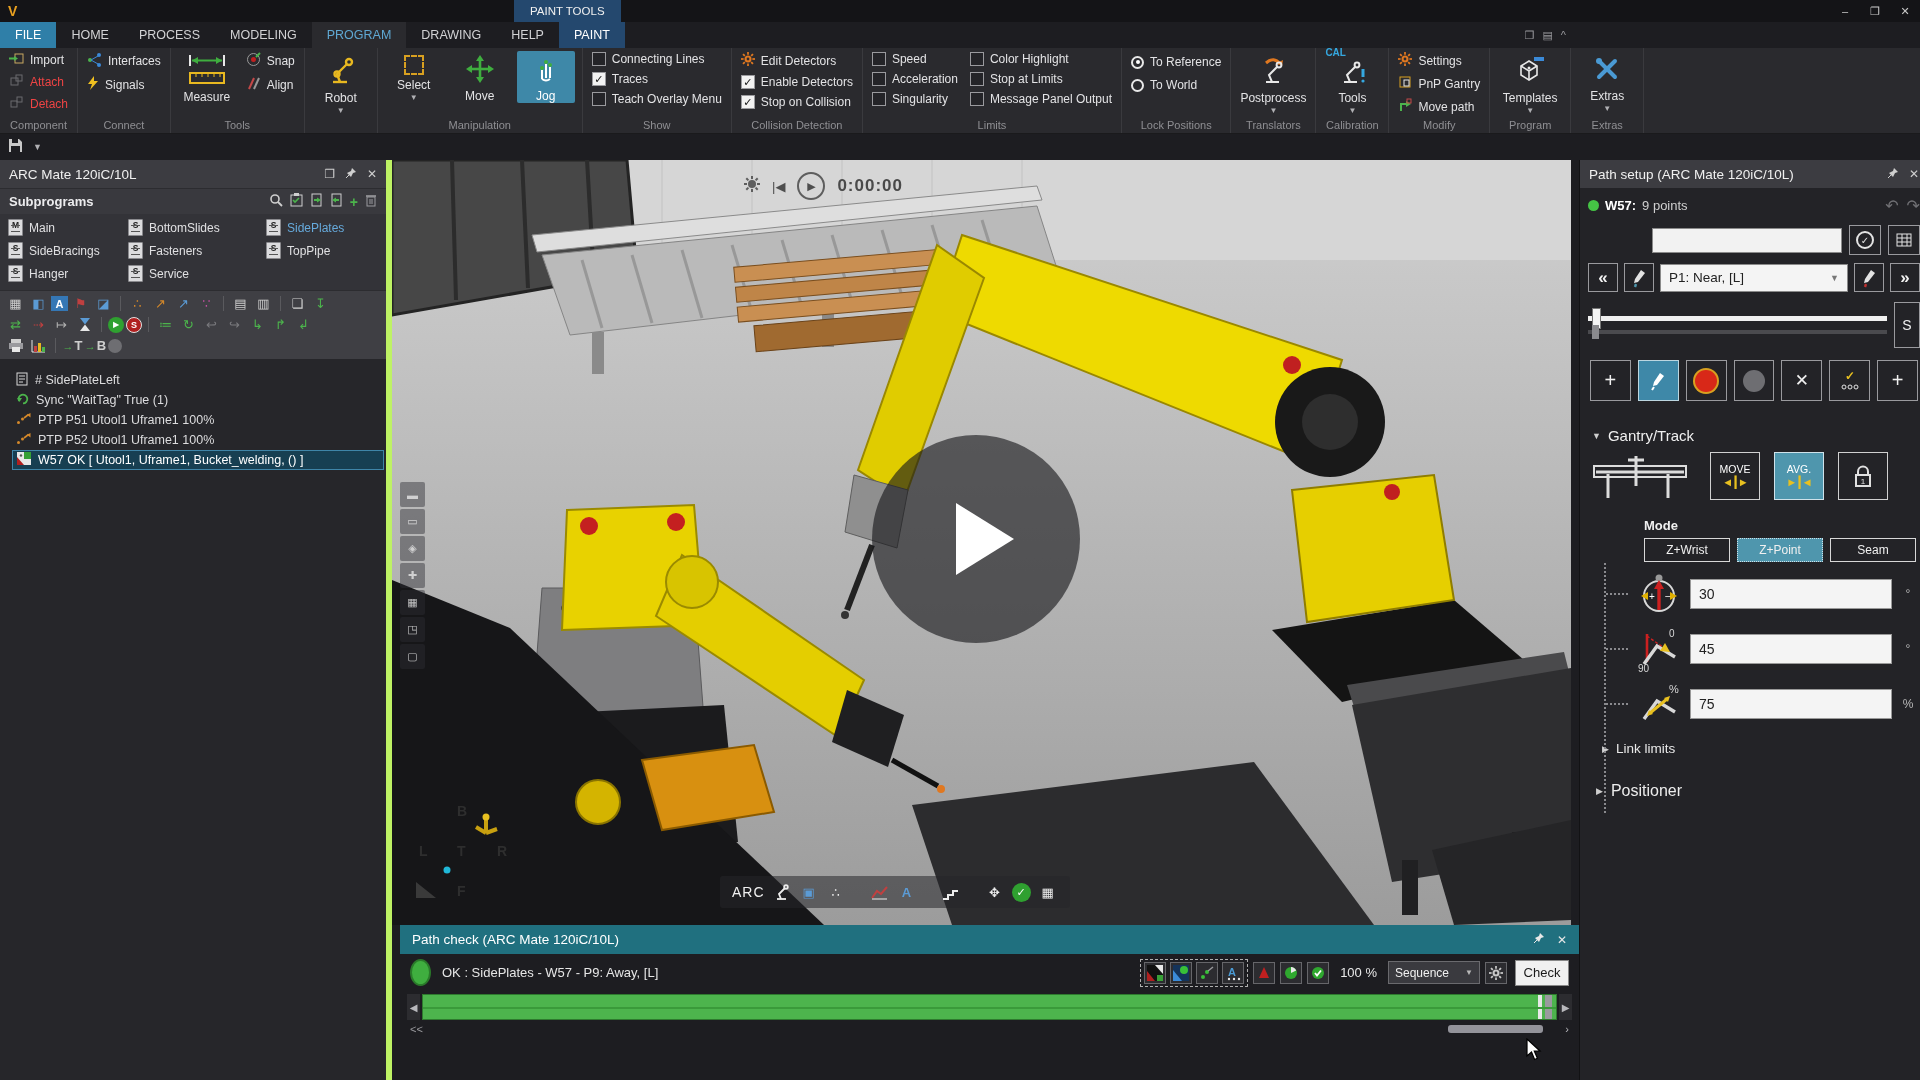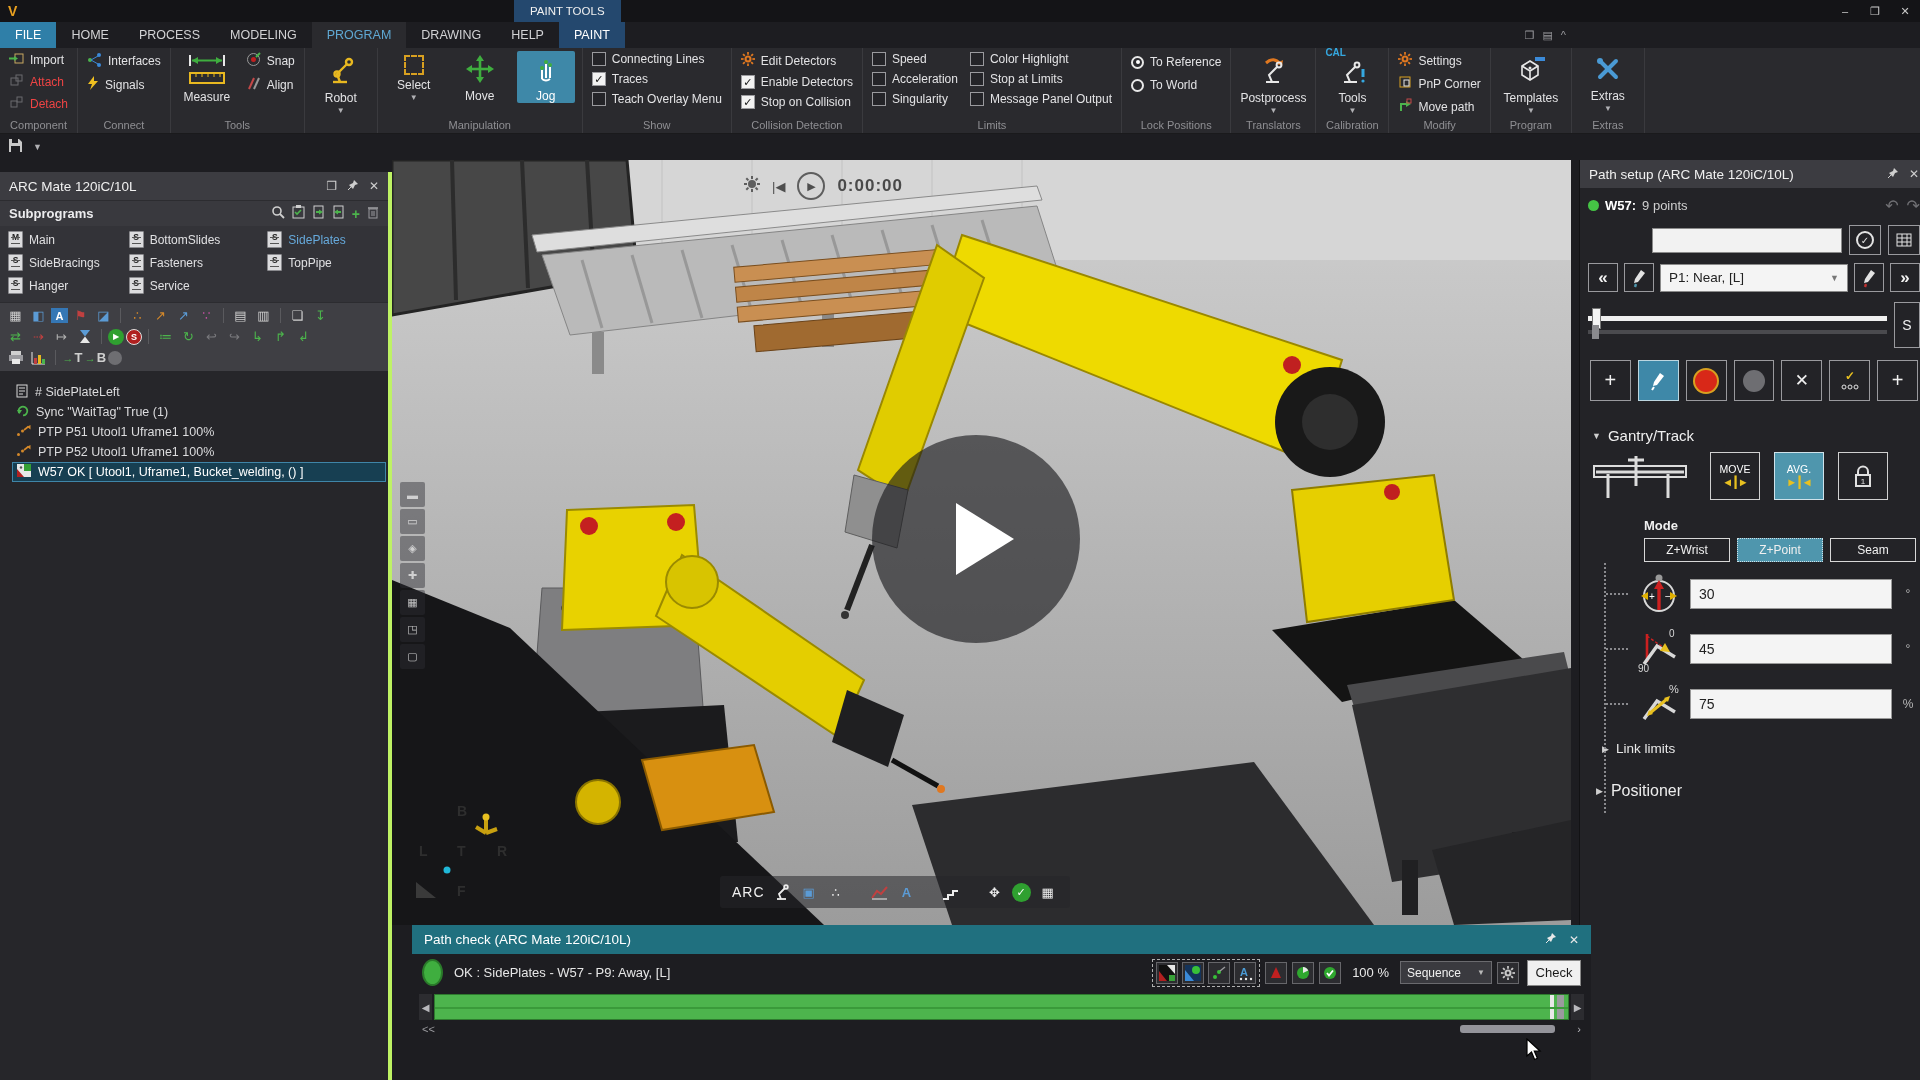--- a/index.html
+++ b/index.html
@@ -46,22 +46,22 @@
   .rd.on::after { content:""; position:absolute; left:2.5px; top:2.5px; width:4px; height:4px;
     background:#fff; border-radius:50%; }
   .selbox { width:20px; height:20px; border:2px dashed #d8a020; }
   .calText { position:absolute; top:-4px; left:2px; color:#35a8e0; font-weight:bold; font-size:10px; }
 
   
   .quickbar { position:absolute; left:0; top:134px; width:1920px; height:26px; background:#1d1d21;
     display:flex; align-items:center; gap:10px; padding-left:8px; color:#c8c8c8; }
 
   
-  .leftpanel { position:absolute; left:0; top:172px; width:392px; bottom:0; background:#26262a;
-    border-right:4px solid #bef264; display:flex; flex-direction:column;text-align:center; }
+  .leftpanel { position:absolute; left:0; top:160px; width:392px; bottom:0; background:#26262a;
+    border-right:6px solid #bef264; display:flex; flex-direction:column;text-align:center; }
   .panelhead { height:28px; background:#3c3c41; display:flex; align-items:center; padding:0 9px;
     font-size:13.5px; color:#f0f0f0; }
   .panelhead .hicons { margin-left:auto; display:flex; gap:10px; align-items:center; color:#cfcfcf; font-size:12px; }
   .subhead { height:26px; background:#39393e; display:flex; align-items:center; padding:0 9px;
     font-size:13px; font-weight:bold; color:#ececee; border-top:1px solid #2c2c30; }
   .subhead .hicons { margin-left:auto; display:flex; gap:7px; align-items:center; }
   .subgrid { display:grid; grid-template-columns:1fr 1.15fr 1fr; background:#333338; padding:3px 4px 6px; row-gap:2px; }
   .subitem { display:flex; align-items:center; gap:6px; font-size:12px; color:#e0e0e2; padding:2px 4px; }
   .subitem.active { color:#66aadc; }
   .badge { width:15px; height:17px; background:#dcdcde; color:#222; font-size:8.5px; font-weight:bold;
@@ -163,21 +163,21 @@
   .dotstub { width:22px; border-top:2px dotted #8a8a8e; }
   .vicon { width:46px; height:46px; flex:0 0 auto; display:flex; align-items:center; justify-content:center; }
   .pinput { flex:1; height:30px; background:#f4f4f4; border:1px solid #999; font-size:14px; color:#222;
     padding-left:8px; font-family:"Liberation Sans", sans-serif; }
   .unit { width:16px; text-align:center; color:#b8b8b8; font-size:12px; }
   .dotcol { position:absolute; left:24px; top:150px; height:250px; border-left:2px dotted #8a8a8e; }
   .linklimits { display:flex; align-items:center; gap:7px; font-size:13.5px; color:#e8e8e8; margin:14px 0 0 10px; }
   .positioner { display:flex; align-items:center; gap:8px; font-size:16px; color:#ececec; margin:26px 0 0 4px; }
 
   
-  .bottompanel { position:absolute; left:412px; top:925px; width:1179px; bottom:0; background:#1d1d21; }
+  .bottompanel { position:absolute; left:400px; top:925px; width:1179px; bottom:0; background:#1d1d21; }
   .bphead { height:29px; background:#20707f; display:flex; align-items:center; padding:0 12px;
     font-size:13.5px; color:#fff; }
   .bphead .hicons { margin-left:auto; display:flex; gap:12px; align-items:center; color:#e8e8e8; font-size:12px; }
   .bpstatus { height:37px; display:flex; align-items:center; padding:0 10px; gap:11px; }
   .bigdot { width:21px; height:27px; border-radius:50%; background:#3fae3f; border:2px solid #2a7a2a; flex:0 0 auto;}
   .statustext { font-size:13px; color:#e6e6e6; }
   .bpright { margin-left:auto; display:flex; align-items:center; gap:5px; }
   .dashgroup { display:flex; gap:4px; border:1px dashed #b0b0b0; padding:2px 3px; }
   .pcbtn { width:22px; height:22px; background:#2c2c30; border:1px solid #66666a; display:flex;
     align-items:center; justify-content:center; }
@@ -542,21 +542,21 @@
                   <circle cx="8" cy="8" r="4" fill="#e07820"></circle>
                   <circle cx="8" cy="8" r="1.6" fill="#2a2a2e"></circle>
                 </svg></span>
           <span>Settings</span>
         </div>
         <div class="ritem">
           <span><svg width="14" height="14">
                   <rect x="2" y="2" width="10" height="10" fill="none" stroke="#d8a020"></rect>
                   <rect x="6" y="5" width="5" height="6" fill="none" stroke="#e8e8e8"></rect>
                 </svg></span>
-          <span>PnP Corner</span>
+          <span>PnP Gantry</span>
         </div>
         <div class="ritem">
           <span><svg width="14" height="14">
                   <path d="M3 13 v-7 h7" stroke="#4cb44c" stroke-width="2" fill="none"></path>
                   <polygon points="13,6 8,3 8,9" fill="#4cb44c"></polygon>
                   <rect x="9" y="1" width="4" height="4" fill="none" stroke="#c44848"></rect>
                 </svg></span>
           <span>Move path</span>
         </div>
       </div>

